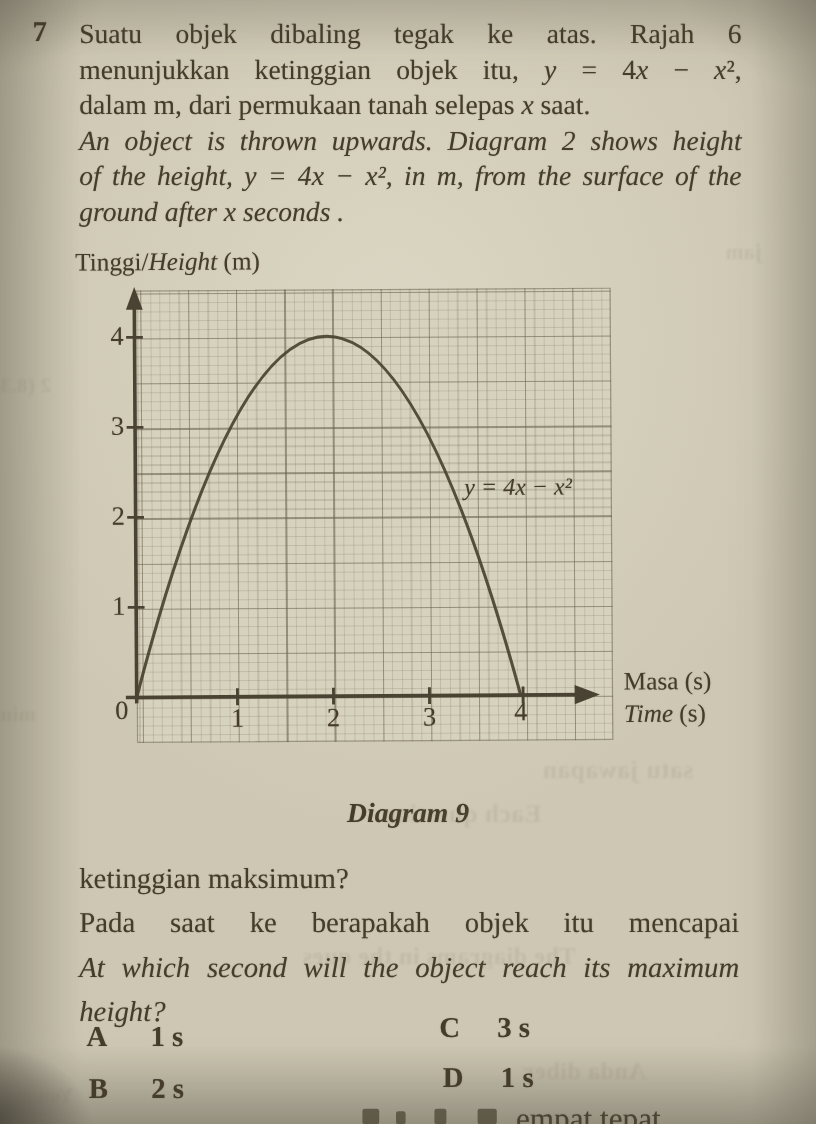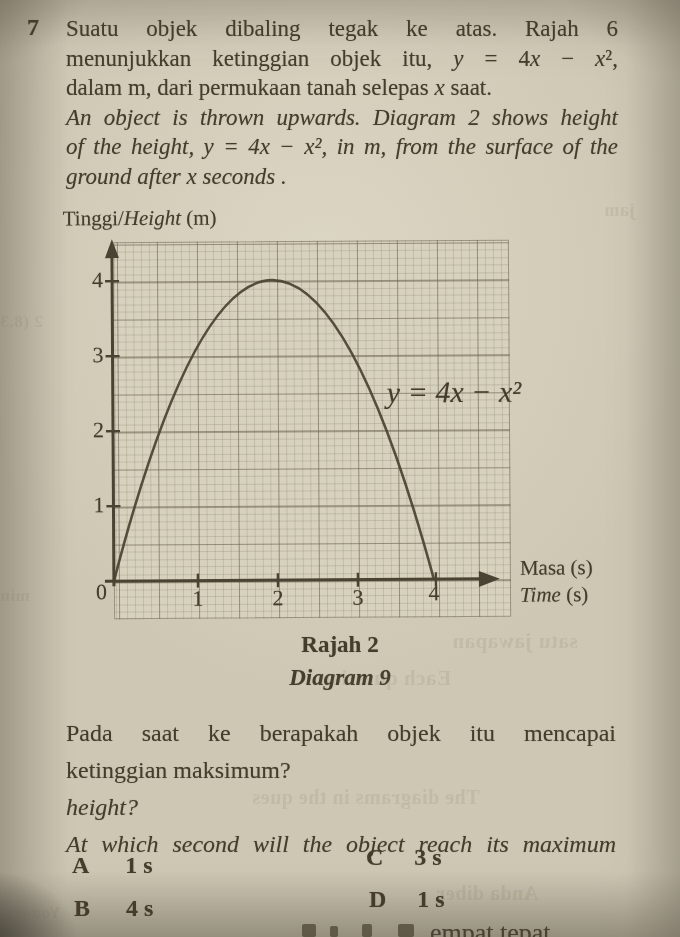--- a/index.html
+++ b/index.html
@@ -45,21 +45,21 @@
   .tick-label{ position:absolute; font-size:22px; }
   .ylab4{ left:78px; top:266px; width:26px; text-align:right; }
   .ylab3{ left:78px; top:341px; width:26px; text-align:right; }
   .ylab2{ left:78px; top:416px; width:26px; text-align:right; }
   .ylab1{ left:78px; top:491px; width:26px; text-align:right; }
   .ylab0{ left:86px; top:578px; width:20px; text-align:right; }
   .xlab1{ left:187px; top:585px; width:20px; text-align:center; }
   .xlab2{ left:267px; top:585px; width:20px; text-align:center; }
   .xlab3{ left:347px; top:585px; width:20px; text-align:center; }
   .xlab4{ left:423px; top:581px; width:20px; text-align:center; }
-  .eq-label{ position:absolute; left:387px; top:376px; font-size:30px; font-style:italic; }
+  .eq-label{ position:absolute; left:387px; top:396px; font-size:20px; font-style:italic; }
   .x-axis-title{ position:absolute; left:519px; top:556px; font-size:21px; line-height:27px; }
   .caption{ position:absolute; left:140px; width:400px; text-align:center; font-weight:700; }
   .cap-ms{ top:632px; font-size:23px; }
   .cap-en{ top:665px; font-size:23px; font-style:italic; }
   
   .prompt{ position:absolute; left:66px; top:715px; width:550px; font-size:24px; line-height:37px; }
   .opt{ position:absolute; font-size:24px; }
   .opt .lab{ font-weight:700; display:inline-block; }
   .opt .val{ display:inline-block;font-weight:bold; }
   .optA{ left:72px;  top:852px; }
@@ -134,35 +134,34 @@
     <div class="tick-label xlab4 soft">4</div>
 
     <div class="eq-label soft"><i>y</i> = 4<i>x</i> − <i>x</i>²</div>
 
     <div class="x-axis-title soft">
       <div>Masa (s)</div>
       <div><i>Time</i> (s)</div>
     </div>
   </div>
 
-  <div class="caption cap-ms soft">Rajah 2</div>
   <div class="caption cap-en soft">Diagram 9</div>
 
   <div class="prompt soft">
+    <div class="line">ketinggian maksimum?</div>
     <div class="line j">Pada saat ke berapakah objek itu mencapai</div>
-    <div class="line">ketinggian maksimum?</div>
+    <div class="line j it">At which second will the object reach its maximum</div>
     <div class="line it">height?</div>
-    <div class="line j it">At which second will the object reach its maximum</div>
   </div>
 
   <div class="opt optA soft">
     <span class="lab">A</span><span class="val">1 s</span>
   </div>
   <div class="opt optB soft">
-    <span class="lab">B</span><span class="val">4 s</span>
+    <span class="lab">B</span><span class="val">2 s</span>
   </div>
   <div class="opt optC soft">
     <span class="lab">C</span><span class="val">3 s</span>
   </div>
   <div class="opt optD soft">
     <span class="lab">D</span><span class="val">1 s</span>
   </div>
 
   <div class="ghost" style="left:452px;top:629px;font-size:21px;">satu jawapan</div>
   <div class="ghost" style="left:318px;top:666px;font-size:21px;">Each question</div>

